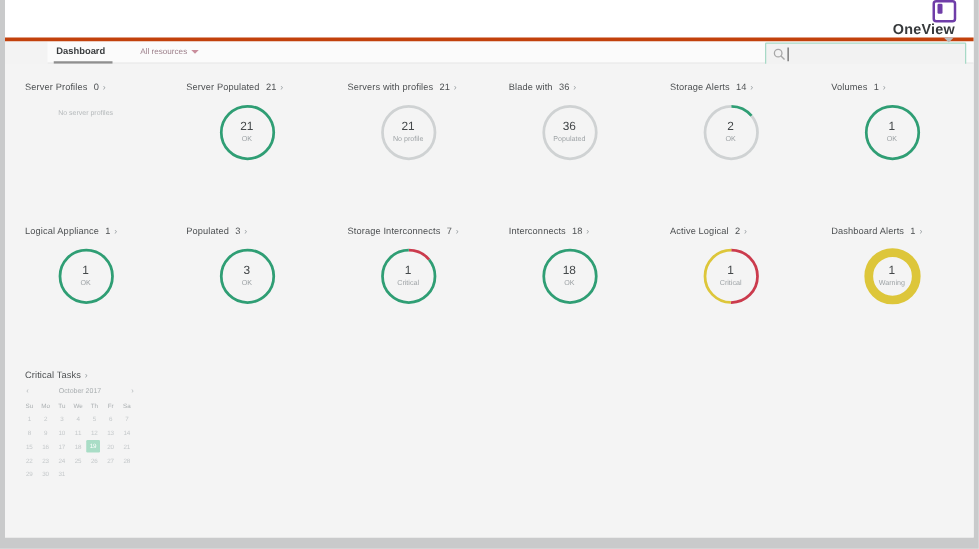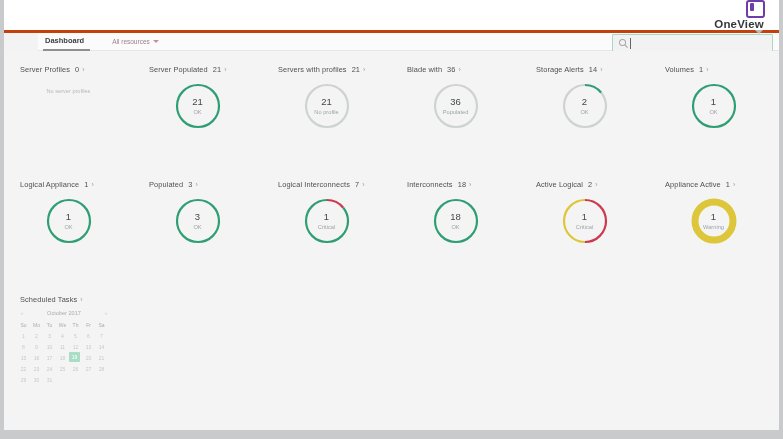--- a/index.html
+++ b/index.html
@@ -287,21 +287,21 @@
               </svg>
           <div class="mid">
             <div class="v">3</div>
             <div class="s">OK</div>
           </div>
         </div>
           </div>
         </div>
         <div class="card">
     <div class="card-title">
-      <span>Logical Interconnects</span><span class="num">7</span><span class="arw">›</span>
+      <span>Storage Interconnects</span><span class="num">7</span><span class="arw">›</span>
     </div>
           <div class="donut-wrap">
         <div class="donut">
           <svg width="50" height="50" viewBox="0 0 50 50">
                 <circle cx="25" cy="25" r="21" fill="none" stroke="#cb3b4d" stroke-width="2.2" stroke-dasharray="18.47 113.47" stroke-dashoffset="0.00"></circle>
                 <circle cx="25" cy="25" r="21" fill="none" stroke="#2f9e74" stroke-width="2.2" stroke-dasharray="113.47 18.47" stroke-dashoffset="-18.47"></circle>
               </svg>
           <div class="mid">
             <div class="v">1</div>
             <div class="s">Critical</div>
@@ -337,40 +337,40 @@
               </svg>
           <div class="mid">
             <div class="v">1</div>
             <div class="s">Critical</div>
           </div>
         </div>
           </div>
         </div>
         <div class="card">
     <div class="card-title">
-      <span>Appliance Active</span><span class="num">1</span><span class="arw">›</span>
+      <span>Dashboard Alerts</span><span class="num">1</span><span class="arw">›</span>
     </div>
           <div class="donut-wrap">
         <div class="donut">
           <svg width="50" height="50" viewBox="0 0 50 50">
                 <circle cx="25" cy="25" r="19" fill="none" stroke="#ddc63a" stroke-width="7" stroke-dasharray="119.38 0.00" stroke-dashoffset="0.00"></circle>
               </svg>
           <div class="mid">
             <div class="v">1</div>
             <div class="s">Warning</div>
           </div>
         </div>
           </div>
         </div>
       </div>
 
     <div class="row">
       <div class="card tasks">
         <div class="card-title">
-          <span>Scheduled Tasks</span><span class="arw">›</span>
+          <span>Critical Tasks</span><span class="arw">›</span>
         </div>
         <div class="cal">
           <div class="cal-head">
             <span class="nav">‹</span>
             <span class="mon">October 2017</span>
             <span class="nav">›</span>
           </div>
           <div class="cal-grid" id="calgrid">
               <div class="dow">Su</div>
               <div class="dow">Mo</div>

